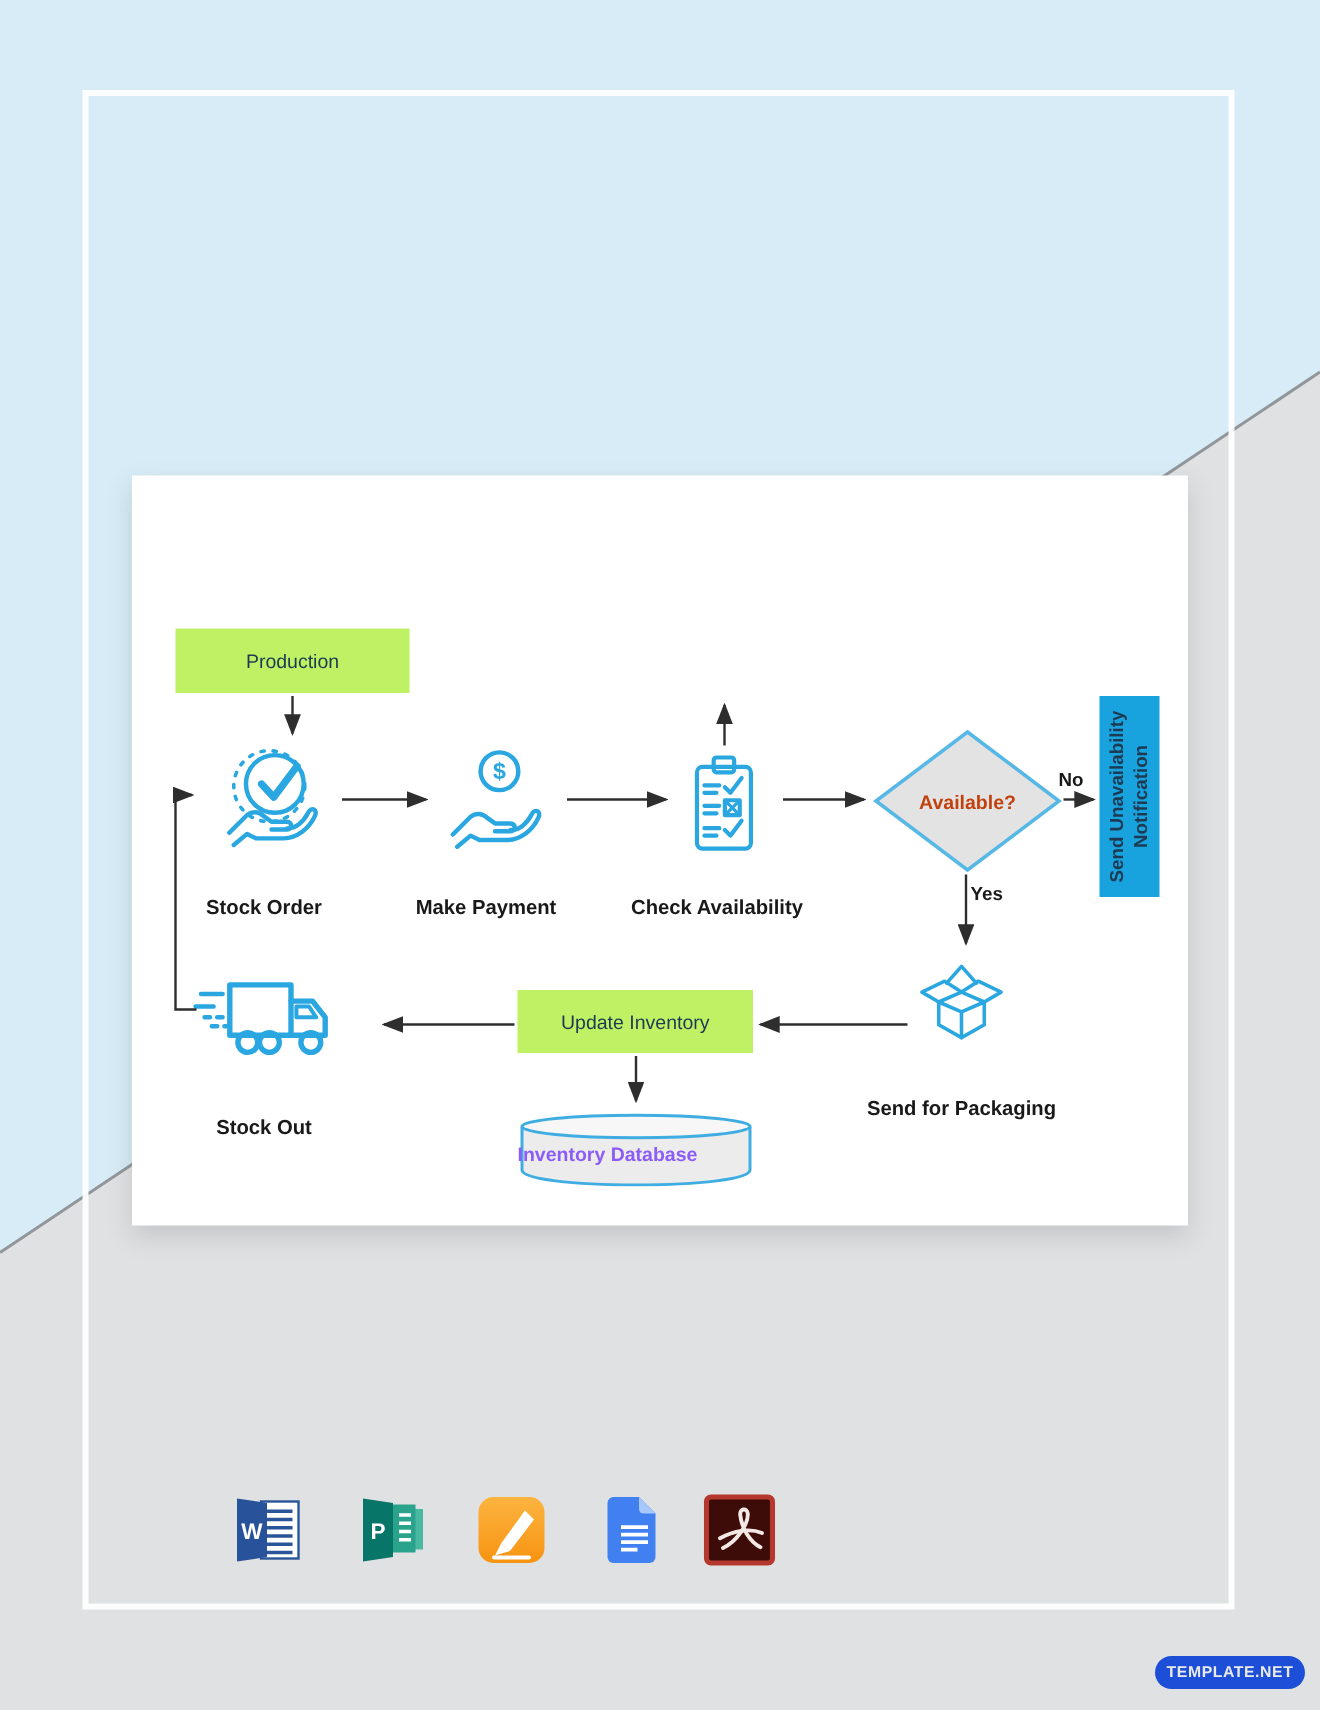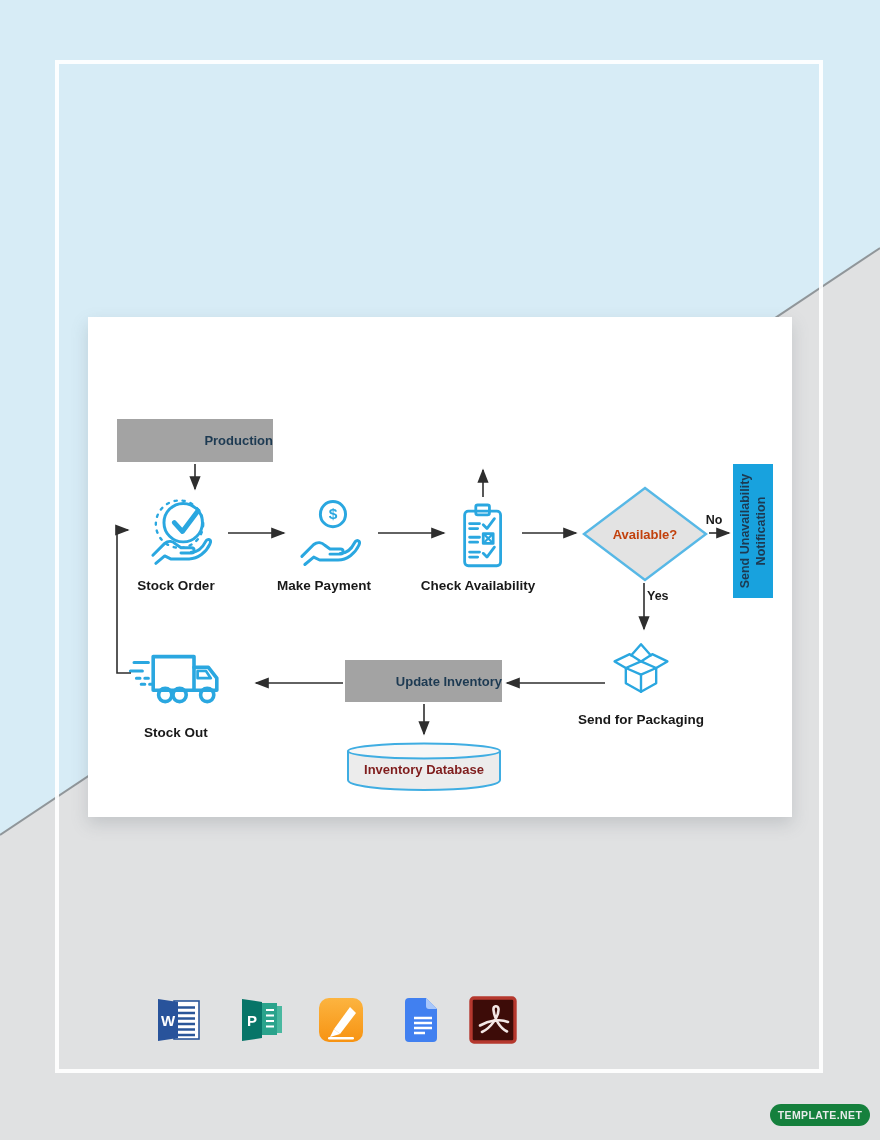--- a/index.html
+++ b/index.html
@@ -1,33 +1,33 @@
 <!DOCTYPE html>
 <html><head>
 <meta charset="utf-8">
 <style>
   html,body{margin:0;padding:0;background:#e0e1e2;}
   .stage{position:relative;width:880px;height:1140px;overflow:hidden;font-family:"Liberation Sans",sans-serif;}
   .bg-svg{position:absolute;left:0;top:0;}
   .frame{position:absolute;left:55px;top:60px;width:760px;height:1005px;border:4px solid rgba(255,255,255,.92);}
   .card{position:absolute;left:88px;top:317px;width:704px;height:500px;background:#ffffff;box-shadow:0 7px 16px rgba(90,100,110,.22);}
   .title{position:absolute;left:0;top:44px;width:100%;text-align:center;font-size:17px;font-weight:700;color:#2d2d2d;letter-spacing:-.1px;}
-  .bluebox{position:absolute;background:#a3a3a3;display:flex;align-items:center;justify-content:flex-end;font-weight:700;font-size:13px;color:#1d3a52;}
+  .bluebox{position:absolute;background:#bef264;display:flex;align-items:center;justify-content:center;font-weight:400;font-size:13px;color:#1d3a52;}
   .icon{position:absolute;}
-  .nlabel{position:absolute;font-size:13.5px;font-weight:600;color:#191919;text-align:center;}
+  .nlabel{position:absolute;font-size:13.5px;font-weight:600;color:#191919;text-align:center;margin-top:19px;}
   .branch{position:absolute;font-size:12.5px;font-weight:700;color:#1a1a1a;text-align:center;}
   .poq-label{position:absolute;left:0;top:9px;width:100%;text-align:center;font-weight:700;font-size:13px;color:#1d3a52;}
   .sendbox{position:absolute;left:645px;top:147px;width:40px;height:134px;background:#18a2de;}
   .sendbox .rot{position:absolute;left:50%;top:50%;width:160px;transform:translate(-50%,-50%) rotate(-90deg);text-align:center;font-size:12.5px;line-height:1.3;font-weight:700;color:#1d3a52;}
   .diamond-label{position:absolute;left:494px;top:169px;width:126px;height:96px;display:flex;align-items:center;justify-content:center;font-size:13px;font-weight:600;color:#c2410c;pointer-events:none;}
-  .cyl-label{position:absolute;left:0;top:21px;width:100%;text-align:center;font-size:13px;font-weight:700;color:#7f1d1d;}
+  .cyl-label{position:absolute;left:0;top:21px;width:100%;text-align:left;font-size:13px;font-weight:700;color:#8b5cf6;}
   .arrows{position:absolute;left:0;top:0;pointer-events:none;}
   .fmt-row{position:absolute;left:0;top:0;}
   .fmt{position:absolute;width:52px;height:52px;top:994px;cursor:pointer;}
-  .watermark{position:absolute;left:770px;top:1104px;width:100px;height:22px;border-radius:11px;background:#15803d;display:flex;align-items:center;justify-content:center;font-size:10.5px;font-weight:700;letter-spacing:.4px;color:#e9ebeb;}
+  .watermark{position:absolute;left:770px;top:1104px;width:100px;height:22px;border-radius:11px;background:#1d4ed8;display:flex;align-items:center;justify-content:center;font-size:10.5px;font-weight:700;letter-spacing:.4px;color:#e9ebeb;}
 </style>
 </head>
 <body>
 
 <div class="stage">
 
   <svg class="bg-svg" width="880" height="1140" aria-hidden="true">
     <rect x="0" y="0" width="880" height="1140" fill="#e0e1e2"></rect>
     <polygon points="0,0 880,0 880,248 0,835" fill="#d7ecf6"></polygon>
     <line x1="880" y1="248" x2="0" y2="835" stroke="#90969a" stroke-width="2"></line>

